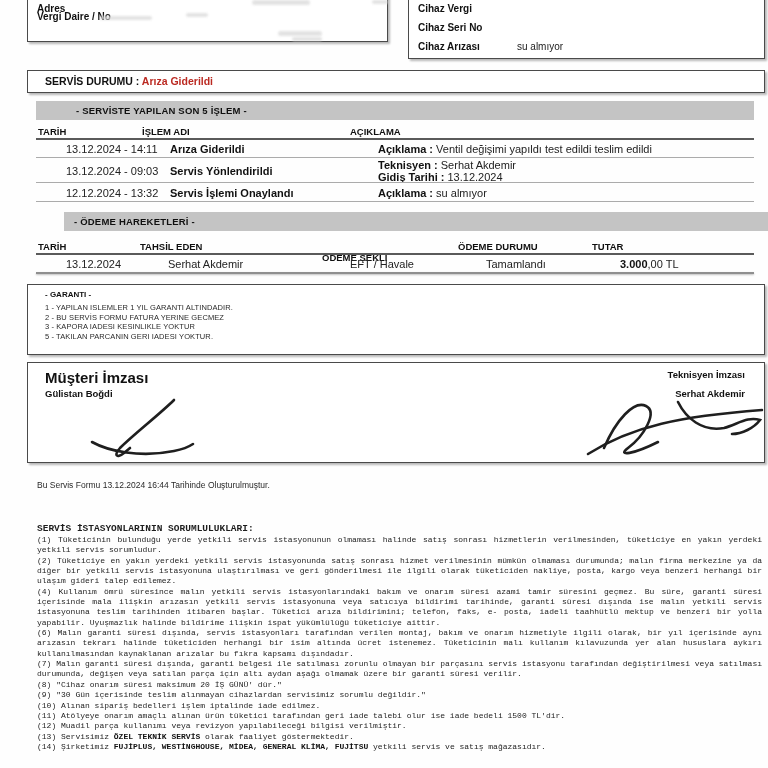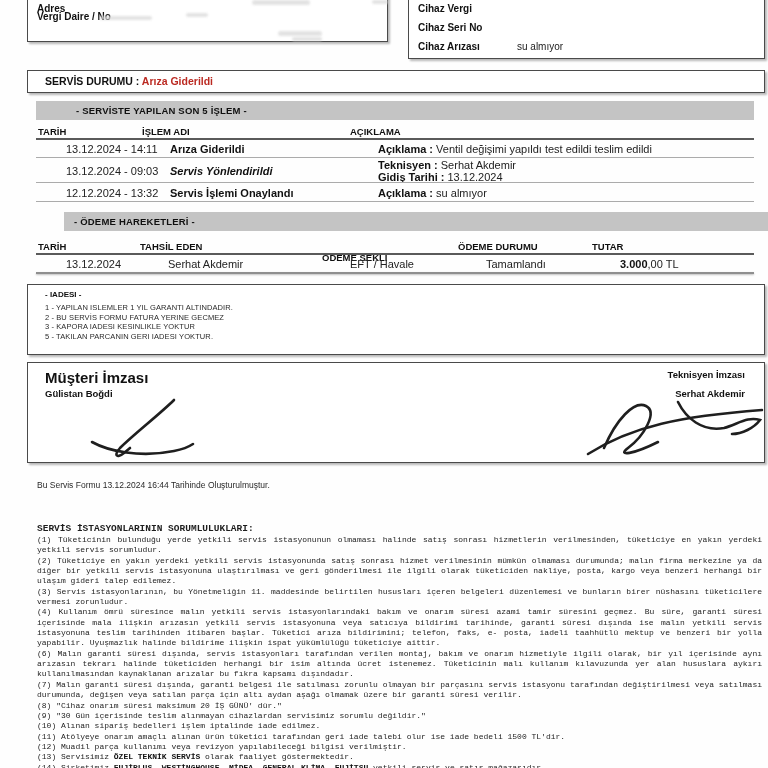--- a/index.html
+++ b/index.html
@@ -59,21 +59,21 @@
   <span class="th" style="left:142px;top:126px;">İŞLEM ADI</span>
   <span class="th" style="left:350px;top:126px;">AÇIKLAMA</span>
   <div class="rule dark" style="top:138px;"></div>
 
   <span class="td" style="left:38px;top:143px;">13.12.2024 - 14:11</span>
   <span class="td inl-b" style="left:142px;top:143px;">Arıza Giderildi</span>
   <span class="td" style="left:350px;top:143px;"><b>Açıklama :</b> <span>Ventil değişimi yapıldı test edildi teslim edildi</span></span>
   <div class="rule lite" style="top:157px;"></div>
 
   <span class="td" style="left:38px;top:165px;">13.12.2024 - 09:03</span>
-  <span class="td inl-b" style="left:142px;top:165px;font-style:italic;">Servis Yönlendirildi</span>
+  <span class="td inl-b" style="left:142px;top:165px;">Servis Yönlendirildi</span>
   <span class="td" style="left:350px;top:159px;"><b>Teknisyen :</b> <span>Serhat Akdemir</span></span>
   <span class="td" style="left:350px;top:171px;"><b>Gidiş Tarihi :</b> <span>13.12.2024</span></span>
   <div class="rule lite" style="top:182px;"></div>
 
   <span class="td" style="left:38px;top:187px;">12.12.2024 - 13:32</span>
   <span class="td inl-b" style="left:142px;top:187px;">Servis İşlemi Onaylandı</span>
   <span class="td" style="left:350px;top:187px;"><b>Açıklama :</b> <span>su almıyor</span></span>
   <div class="rule lite" style="top:201px;"></div>
 
   <div class="bar" style="top:212px;margin-left:28px;">- ÖDEME HAREKETLERİ -</div>
@@ -86,21 +86,21 @@
   <div class="rule dark" style="top:253px;"></div>
 
   <span class="td" style="left:38px;top:258px;">13.12.2024</span>
   <span class="td" style="left:140px;top:258px;">Serhat Akdemir</span>
   <span class="td" style="left:322px;top:258px;">EFT / Havale</span>
   <span class="td" style="left:458px;top:258px;">Tamamlandı</span>
   <span class="td" style="left:592px;top:258px;"><b>3.000</b><span>,00 TL</span></span>
   <div class="rule thick" style="top:272px;"></div>
 
   <div class="box" style="left:27px;top:284px;width:736px;height:69px;"></div>
-  <span class="lbl" style="left:45px;top:290px;font-size:8px;">- IADESI -</span>
+  <span class="lbl" style="left:45px;top:290px;font-size:8px;">- GARANTI -</span>
   <div style="position:absolute;left:45px;top:303px;">
     <div class="notes-item">1 - YAPILAN ISLEMLER 1 YIL GARANTI ALTINDADIR.</div>
     <div class="notes-item">2 - BU SERVİS FORMU FATURA YERINE GECMEZ</div>
     <div class="notes-item">3 - KAPORA IADESI KESINLIKLE YOKTUR</div>
     <div class="notes-item">5 - TAKILAN PARCANIN GERI IADESI YOKTUR.</div>
   </div>
 
   <div class="box" style="left:27px;top:362px;width:736px;height:99px;"></div>
   <span class="lbl" style="left:45px;top:369px;font-size:15px;">Müşteri İmzası</span>
   <span class="lbl" style="left:45px;top:388px;font-size:9.5px;">Gülistan Boğdi</span>
@@ -116,21 +116,20 @@
     <path d="M6,62 C50,34 100,24 180,18"></path>
     <path d="M96,10 C104,26 120,40 142,36 C156,32 166,24 178,28 C172,36 160,42 150,42"></path>
   </svg>
 
   <span class="val" style="left:37px;top:480px;font-size:8.5px;color:#2a2a2a;">Bu Servis Formu 13.12.2024 16:44 Tarihinde Oluşturulmuştur.</span>
 
   <div class="resp">
     <div class="resp-title">SERVİS İSTASYONLARININ SORUMLULUKLARI:</div>
     <div>(1) Tüketicinin bulunduğu yerde yetkili servis istasyonunun olmaması halinde satış sonrası hizmetlerin verilmesinden, tüketiciye en yakın yerdeki yetkili servis sorumludur.</div>
     <div>(2) Tüketiciye en yakın yerdeki yetkili servis istasyonunda satış sonrası hizmet verilmesinin mümkün olmaması durumunda; malın firma merkezine ya da diğer bir yetkili servis istasyonuna ulaştırılması ve geri gönderilmesi ile ilgili olarak tüketiciden nakliye, posta, kargo veya benzeri herhangi bir ulaşım gideri talep edilemez.</div>
-    <div>(3) Servis istasyonlarının, bu Yönetmeliğin 11. maddesinde belirtilen hususları içeren belgeleri düzenlemesi ve bunların birer nüshasını tüketicilere vermesi zorunludur.</div>
     <div>(4) Kullanım ömrü süresince malın yetkili servis istasyonlarındaki bakım ve onarım süresi azami tamir süresini geçmez. Bu süre, garanti süresi içerisinde mala ilişkin arızasın yetkili servis istasyonuna veya satıcıya bildirimi tarihinde, garanti süresi dışında ise malın yetkili servis istasyonuna teslim tarihinden itibaren başlar. Tüketici arıza bildirimini; telefon, faks, e- posta, iadeli taahhütlü mektup ve benzeri bir yolla yapabilir. Uyuşmazlık halinde bildirime ilişkin ispat yükümlülüğü tüketiciye aittir.</div>
     <div>(6) Malın garanti süresi dışında, servis istasyonları tarafından verilen montaj, bakım ve onarım hizmetiyle ilgili olarak, bir yıl içerisinde aynı arızasın tekrarı halinde tüketiciden herhangi bir isim altında ücret istenemez. Tüketicinin malı kullanım kılavuzunda yer alan hususlara aykırı kullanılmasından kaynaklanan arızalar bu fıkra kapsamı dışındadır.</div>
     <div>(7) Malın garanti süresi dışında, garanti belgesi ile satılması zorunlu olmayan bir parçasını servis istasyonu tarafından değiştirilmesi veya satılması durumunda, değişen veya satılan parça için altı aydan aşağı olmamak üzere bir garanti süresi verilir.</div>
     <div>(8) "Cihaz onarım süresi maksimum 20 İŞ GÜNÜ' dür."</div>
     <div>(9) "30 Gün içerisinde teslim alınmayan cihazlardan servisimiz sorumlu değildir."</div>
     <div>(10) Alınan sipariş bedelleri işlem iptalinde iade edilmez.</div>
     <div>(11) Atölyeye onarım amaçlı alınan ürün tüketici tarafından geri iade talebi olur ise iade bedeli 1500 TL'dir.</div>
     <div>(12) Muadil parça kullanımı veya revizyon yapılabileceği bilgisi verilmiştir.</div>
     <div><span>(13) Servisimiz </span><span class="inl-b">ÖZEL TEKNİK SERVİS</span><span> olarak faaliyet göstermektedir.</span></div>
     <div><span>(14) Şirketimiz </span><span class="inl-b">FUJİPLUS, WESTİNGHOUSE, MİDEA, GENERAL KLİMA, FUJİTSU</span><span> yetkili servis ve satış mağazasıdır.</span></div>

